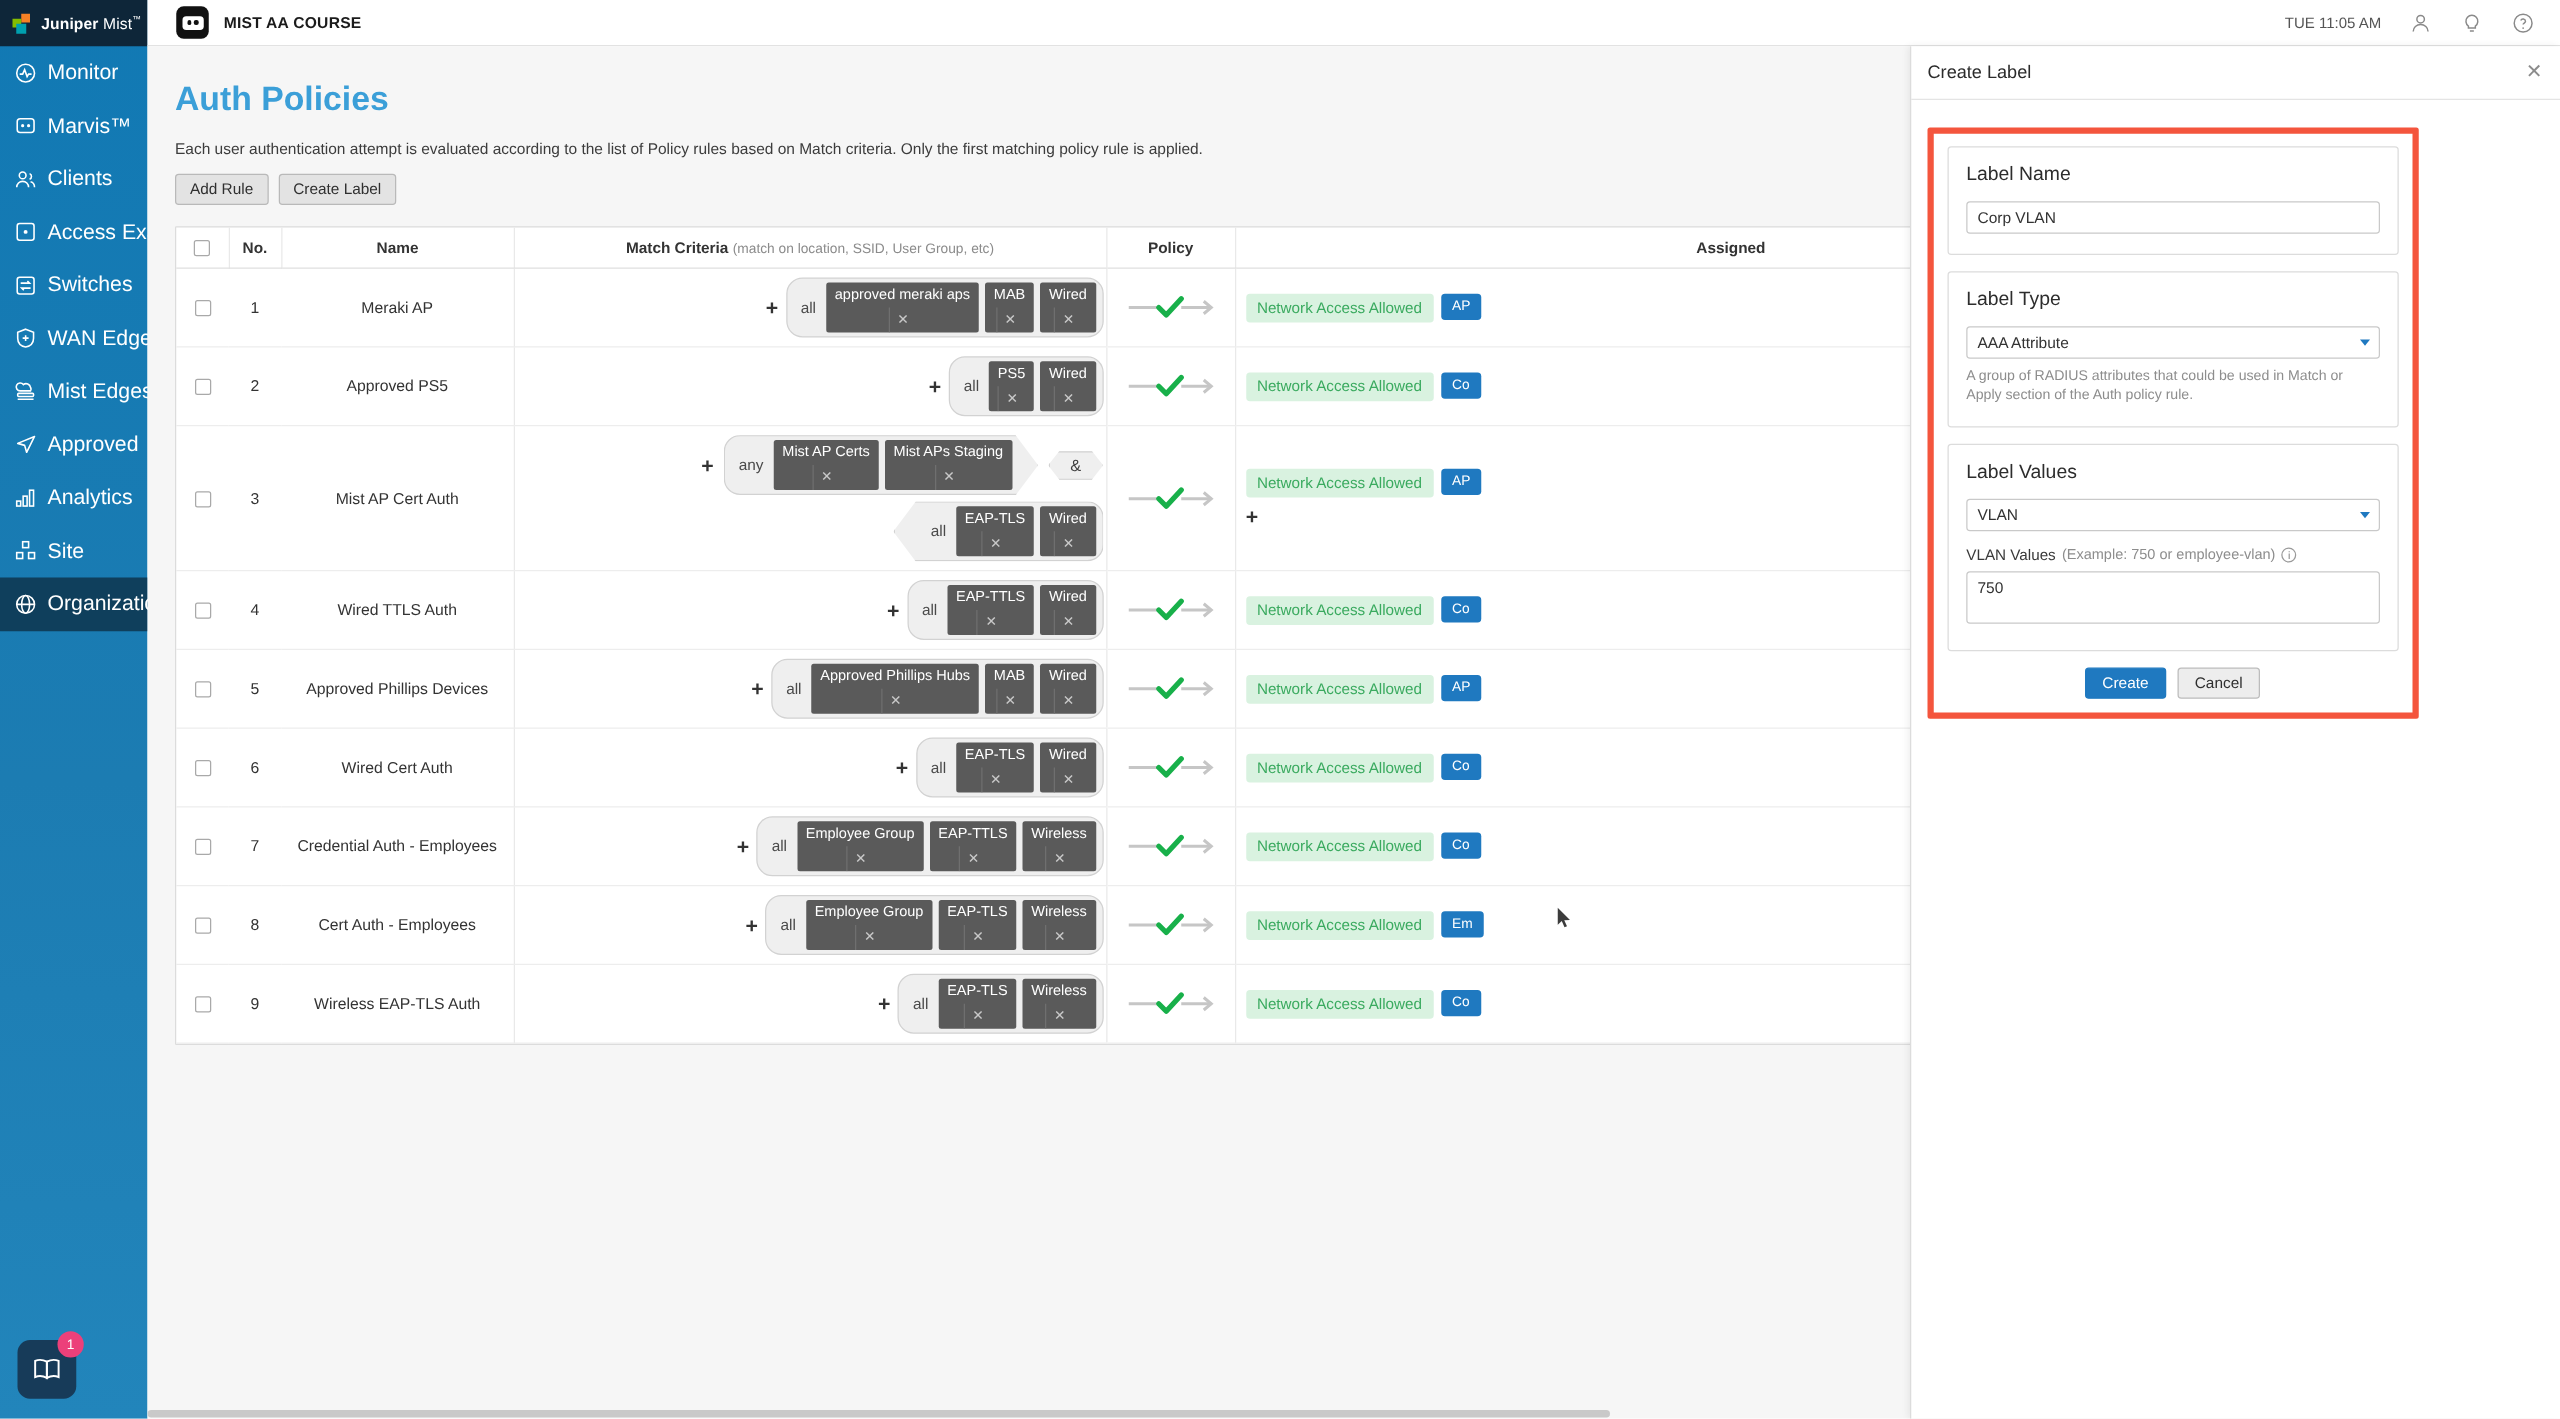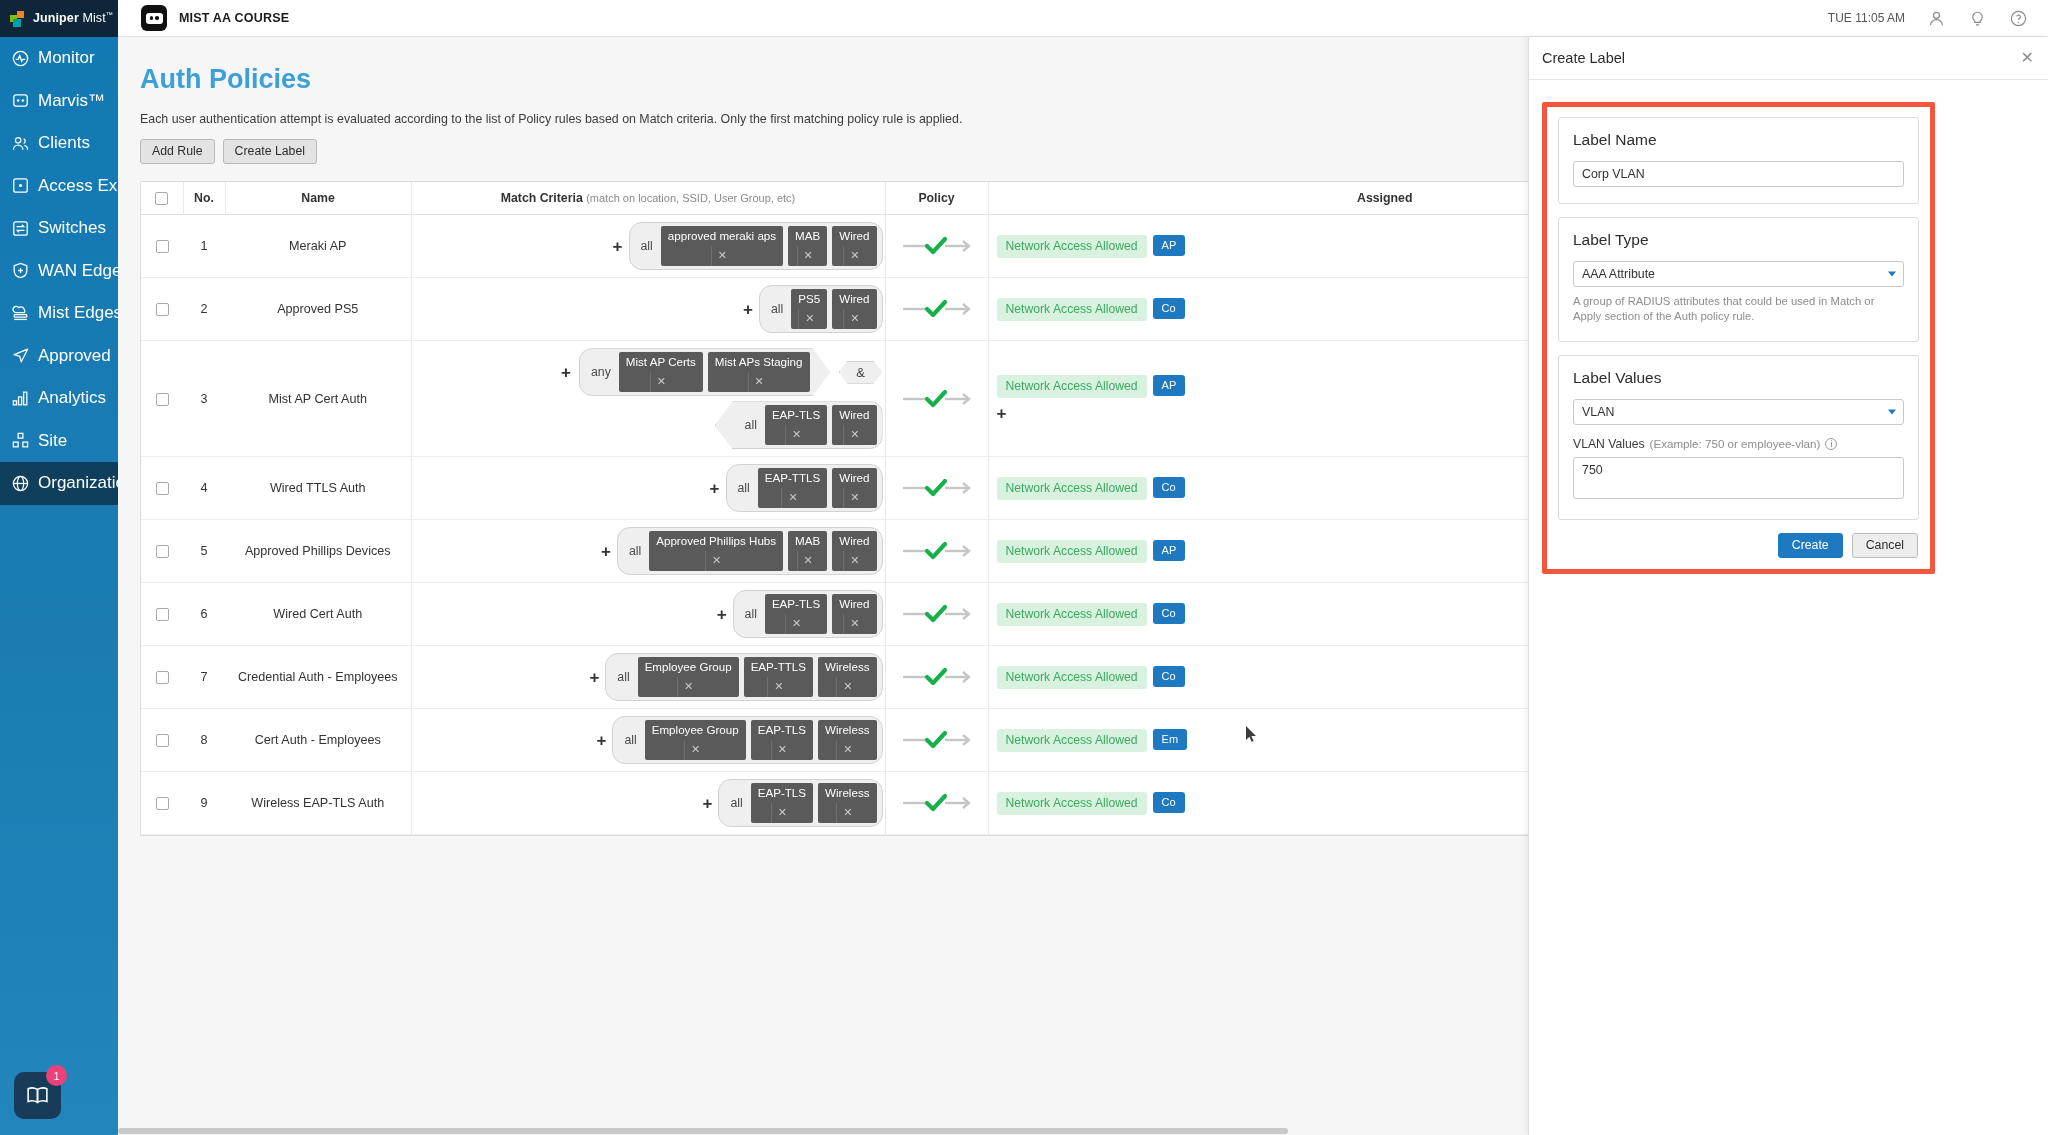--- a/index.html
+++ b/index.html
@@ -176,21 +176,21 @@
   .helper { font-size: 11.3px; color: #8d8d8d; margin-top: 7px; line-height: 1.35;}
   .sublabel { font-size: 12.2px; color: #3a3a3a; margin: 12px 0 6px; display:flex; align-items:center; gap:5px;}
   .sublabel .ex { color:#8d8d8d; font-size: 11.6px;}
   .infoi { width: 12px; height: 12px; border: 1px solid #9a9a9a; border-radius: 50%; color:#7d7d7d;
            font-size: 8.5px; display: inline-flex; align-items:center; justify-content:center; cursor: pointer;}
   .tarea {
     width: 100%; height: 42px; border: 1px solid #c9c9c9; border-radius: 3px;
     font-size: 12.4px; color: #333; padding: 5px 8px; resize: none;
     font-family: "Liberation Sans", sans-serif;
   }
-  #drawer-actions { display:flex; justify-content:flex-end; gap: 9px; margin-top: 2px; padding-right:1px;}
+  #drawer-actions { display:flex; justify-content:center; gap: 9px; margin-top: 2px; padding-right:1px;}
   .pbtn { background: #1f79c0; color:#fff; border:1px solid #1f79c0; border-radius:3px;
           font-size: 12.3px; padding: 4px 13px 5px; cursor:pointer; font-family:"Liberation Sans",sans-serif;}
   .sbtn { background: #ededed; color:#2f2f2f; border:1px solid #bcbcbc; border-radius:3px;
           font-size: 12.3px; padding: 4px 13px 5px; cursor:pointer; font-family:Liberation Sans, sans-serif;}
 
   
   #help-fab {
     position: absolute; left: 14px; bottom: 16px; width: 47px; height: 47px;
     background: #173b59; border-radius: 10px; display:flex; align-items:center; justify-content:center;
   }

